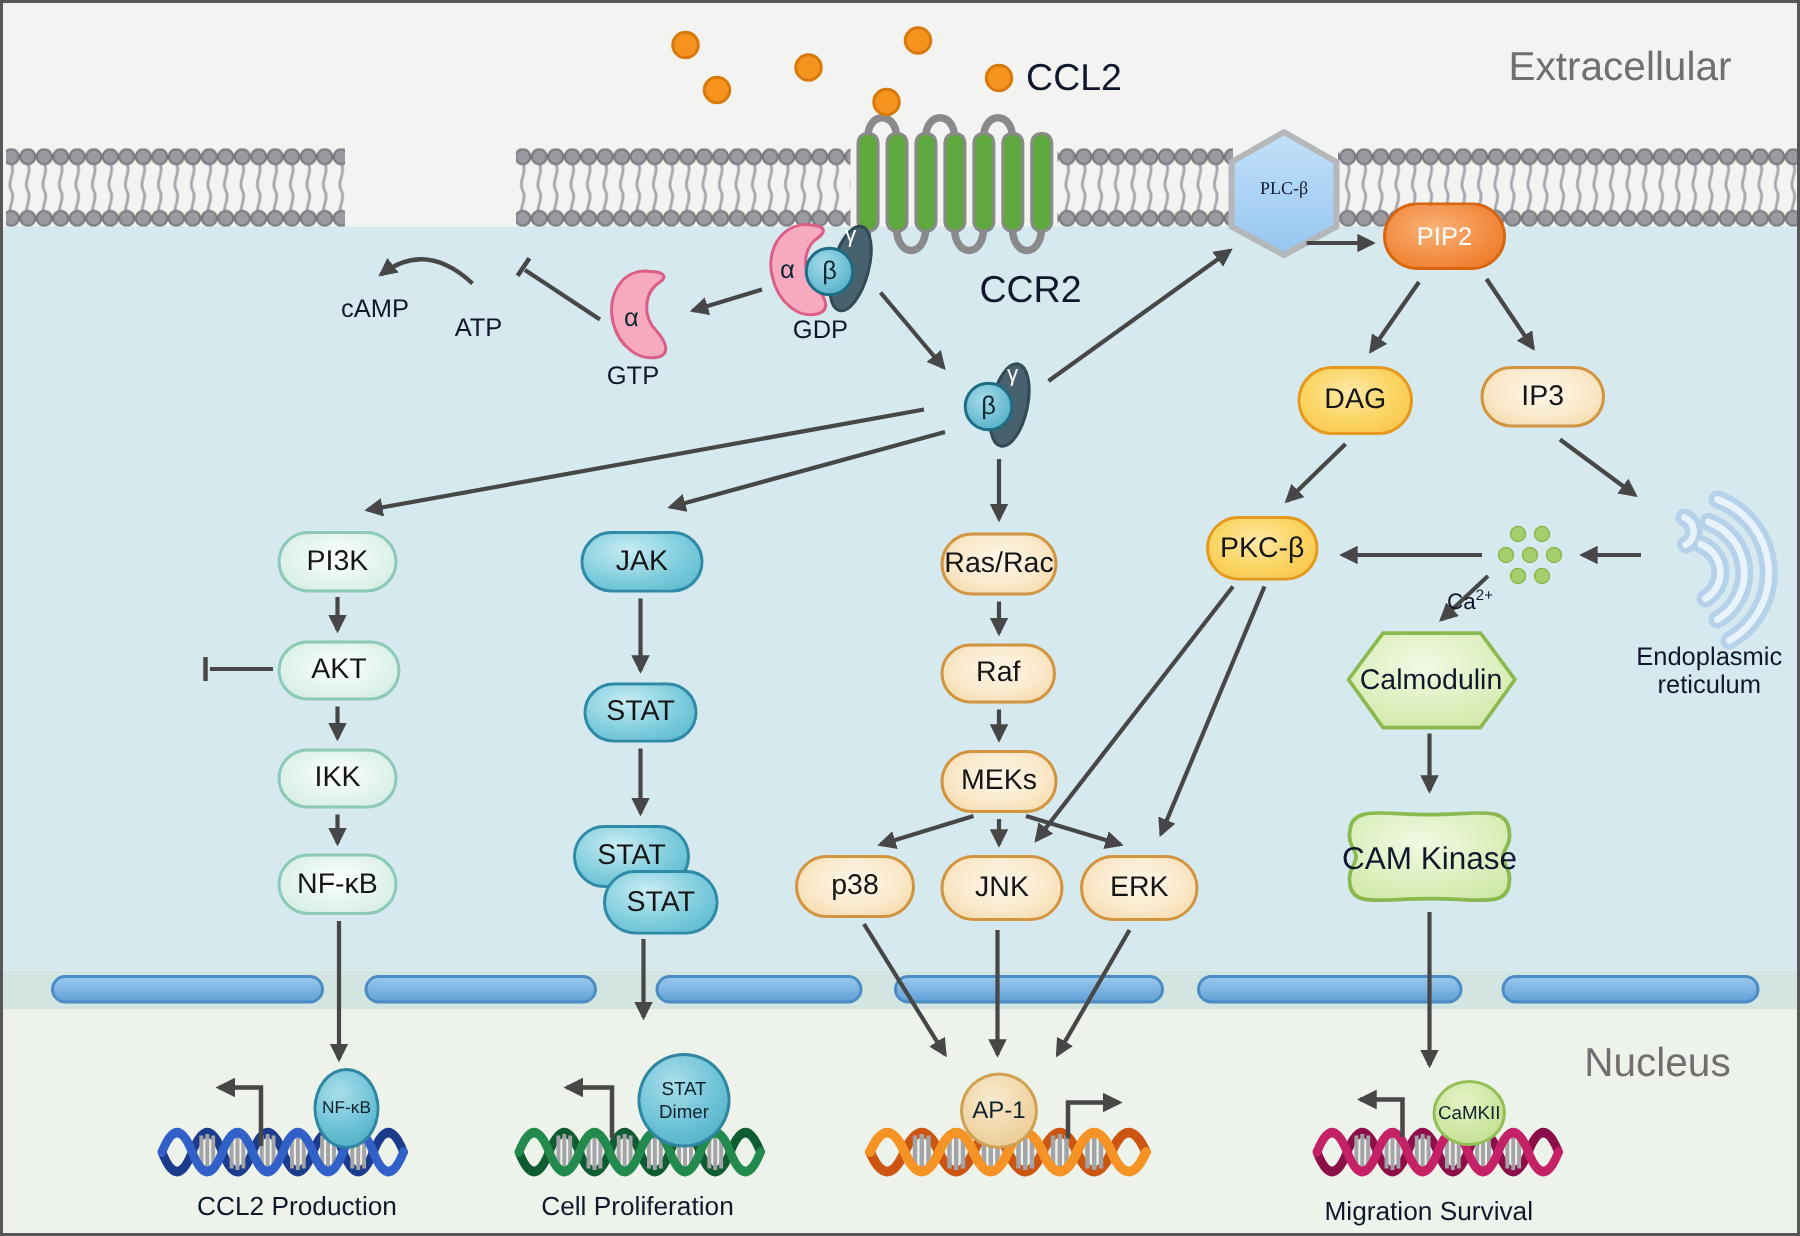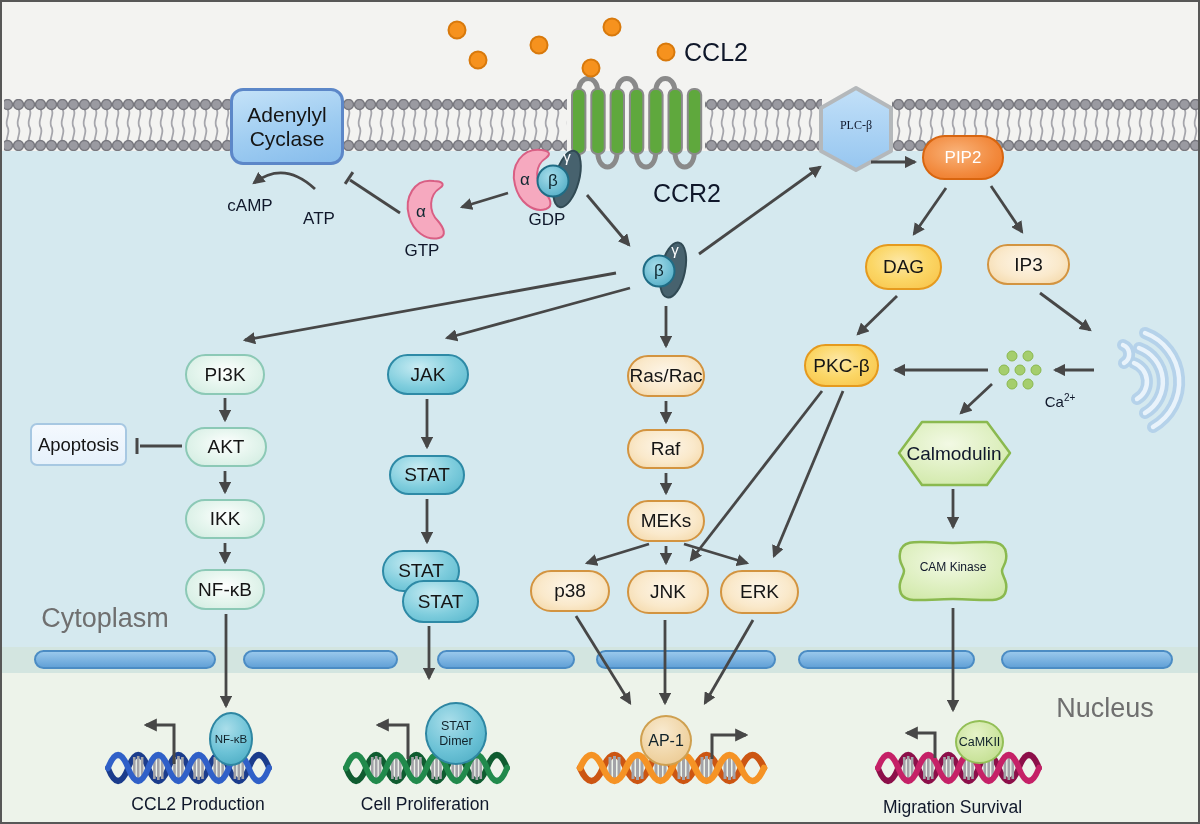--- a/index.html
+++ b/index.html
@@ -246,28 +246,23 @@
       <path d="M664,544 L664,561" marker-end="url(#ah)"></path>
       <path d="M682,542 L745,561" marker-end="url(#ah)"></path>
       <path d="M820,389 L689,558" marker-end="url(#ah)"></path>
       <path d="M841,389 L772,554" marker-end="url(#ah)"></path>
       <path d="M574,614 L628,701" marker-end="url(#ah)"></path>
       <path d="M663,618 L663,701" marker-end="url(#ah)"></path>
       <path d="M751,618 L703,701" marker-end="url(#ah)"></path>
     </g>
   </svg>
 
-  <div class="pill bluebox" style="left:228px;top:86px;width:114px;height:77px;flex-direction:column;">
-    <span>Adenylyl</span>
-    <span>Cyclase</span>
-  </div>
   <div class="pill orangepill" style="left:920px;top:133px;width:82px;height:45px;">PIP2</div>
 
   <div class="pill mint" style="left:183px;top:352px;width:80px;height:41px;">PI3K</div>
-  <div class="pill apop" style="left:28px;top:421px;width:97px;height:43px;">Apoptosis</div>
   <div class="pill mint" style="left:183px;top:425px;width:82px;height:40px;">AKT</div>
   <div class="pill mint" style="left:183px;top:497px;width:80px;height:40px;">IKK</div>
   <div class="pill mint" style="left:183px;top:567px;width:80px;height:41px;">NF-κB</div>
 
   <div class="pill teal" style="left:385px;top:352px;width:82px;height:41px;">JAK</div>
   <div class="pill teal" style="left:387px;top:453px;width:76px;height:40px;">STAT</div>
   <div class="pill teal" style="left:380px;top:548px;width:78px;height:42px;">STAT</div>
   <div class="pill teal" style="left:400px;top:578px;width:77px;height:43px;">STAT</div>
 
   <div class="pill tan" style="left:625px;top:353px;width:78px;height:42px;">Ras/Rac</div>
@@ -282,42 +277,46 @@
   <div class="pill yellow" style="left:802px;top:342px;width:75px;height:43px;">PKC-β</div>
 
   <div class="circle tfteal" style="left:207px;top:710px;width:44px;height:54px;font-size:11.5px;">NF-κB</div>
   <div class="circle tfteal" style="left:423px;top:700px;width:62px;height:63px;font-size:12.5px;flex-direction:column;line-height:1.15;">
     <span>STAT</span>
     <span>Dimer</span>
   </div>
   <div class="circle tftan" style="left:638px;top:713px;width:52px;height:51px;font-size:16px;">AP-1</div>
   <div class="circle tfgreen" style="left:953px;top:718px;width:49px;height:44px;font-size:12.5px;">CaMKII</div>
 
-  <div class="lbl region" style="left:33px;top:601px;width:140px;">Cytoplasm</div>
+  <div class="lbl region" style="left:998px;top:27px;width:160px;">Extracellular</div>
   <div class="lbl region" style="left:1048px;top:691px;width:110px;">Nucleus</div>
 
   <div class="lbl" style="left:676px;top:36px;width:76px;font-size:25px;">CCL2</div>
   <div class="lbl" style="left:649px;top:177px;width:72px;font-size:25px;">CCR2</div>
   <div class="lbl small" style="left:824px;top:117px;width:60px;font-size:12px;font-family:Liberation Serif, serif;">PLC-β</div>
 
   <div class="lbl small" style="left:220px;top:194px;width:56px;">cAMP</div>
   <div class="lbl small" style="left:296px;top:207px;width:42px;">ATP</div>
   <div class="lbl small" style="left:396px;top:239px;width:48px;">GTP</div>
   <div class="lbl small" style="left:517px;top:208px;width:56px;">GDP</div>
 
   <div class="greek" style="left:514px;top:168px;width:18px;">α</div>
   <div class="greek" style="left:542px;top:169px;width:18px;">β</div>
   <div class="greek white" style="left:556px;top:146px;width:18px;font-size:15px;">γ</div>
   <div class="greek" style="left:410px;top:200px;width:18px;">α</div>
   <div class="greek" style="left:648px;top:259px;width:18px;">β</div>
   <div class="greek white" style="left:664px;top:239px;width:18px;font-size:15px;">γ</div>
 
-  <div class="lbl" style="left:1028px;top:390px;width:60px;font-size:15px;">
+  <div class="lbl" style="left:948px;top:390px;width:60px;font-size:15px;">
     <span>Ca</span><sup style="font-size:10px;">2+</sup>
   </div>
+  <div class="lbl small" style="left:1080px;top:426px;width:115px;">
+    <span>Endoplasmic</span><br>
+    <span>reticulum</span>
+  </div>
   <div class="lbl" style="left:897px;top:441px;width:110px;font-size:19px;">Calmodulin</div>
-  <div class="lbl" style="left:891px;top:559px;width:120px;font-size:12px;">CAM Kinase</div>
+  <div class="lbl" style="left:891px;top:559px;width:120px;font-size:21px;">CAM Kinase</div>
 
   <div class="lbl" style="left:116px;top:793px;width:160px;font-size:17.5px;">CCL2 Production</div>
   <div class="lbl" style="left:343px;top:793px;width:160px;font-size:17.5px;">Cell Proliferation</div>
   <div class="lbl" style="left:858px;top:796px;width:185px;font-size:17.5px;">Migration Survival</div>
 
 </div>
 
 </body></html>

